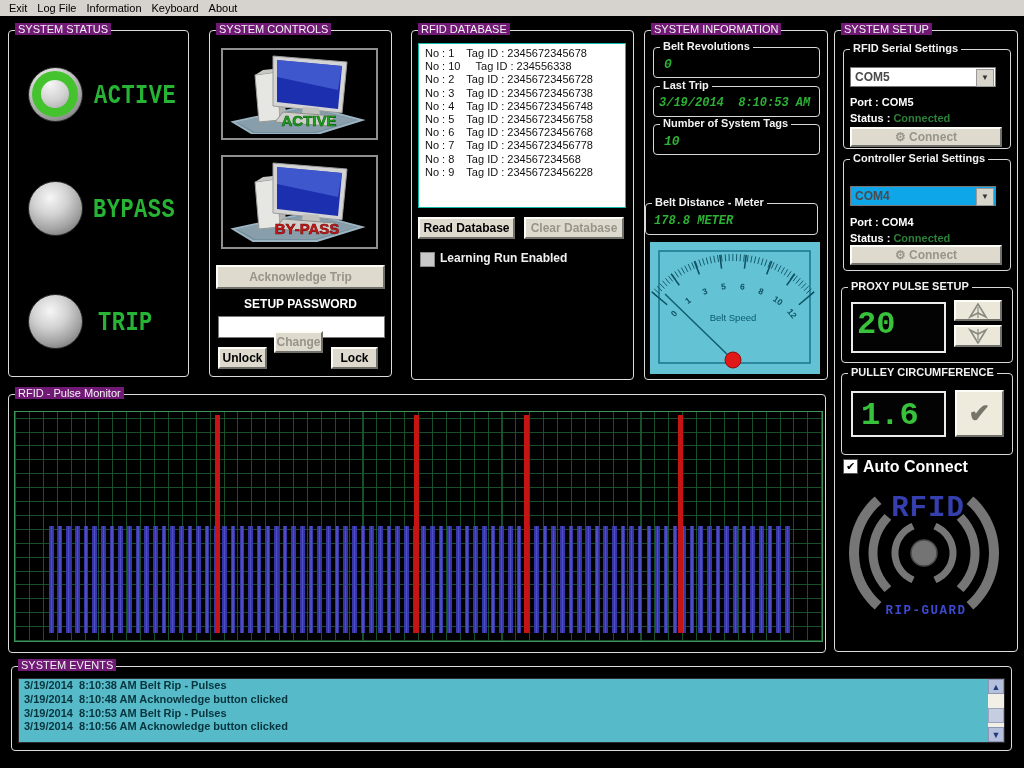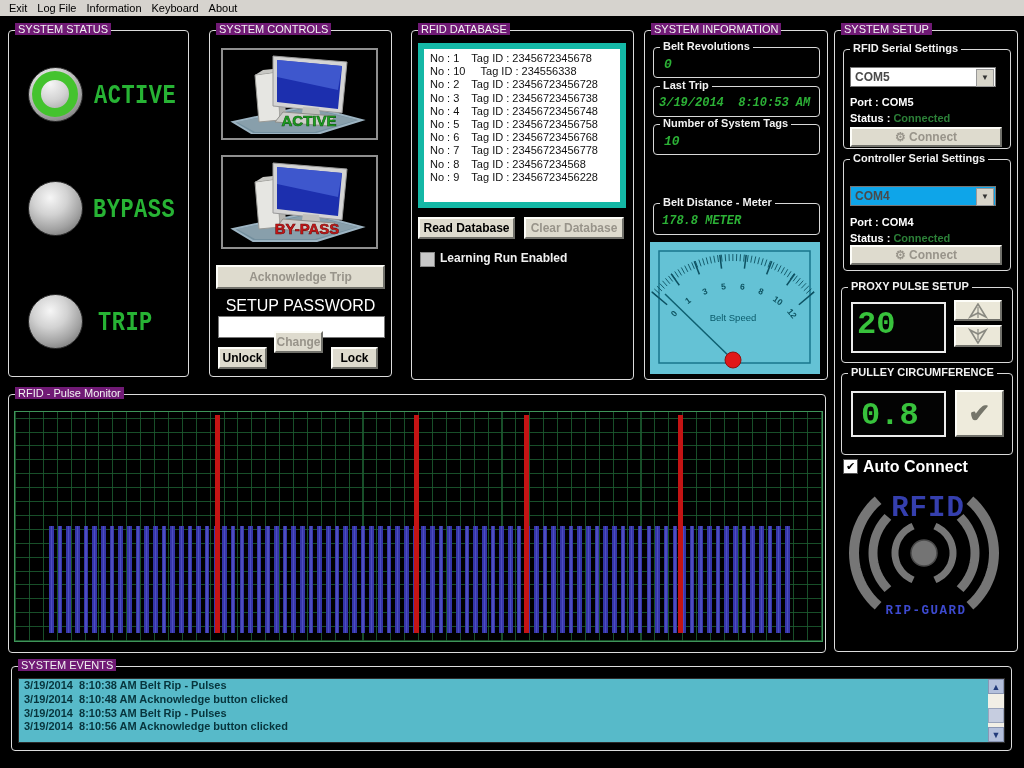--- a/index.html
+++ b/index.html
@@ -62,30 +62,30 @@
         <polygon points="54,22 60,18 63,66 57,70" fill="#b4b4b0"></polygon>
         <polygon points="50,6 124,12 119,63 50,56" fill="#d4d4d4" stroke="#9a9a9a" stroke-width="1"></polygon>
         <polygon points="54,10 119,16 115,59 54,52" fill="#1c2fae"></polygon>
         <polygon points="54,10 119,16 115,40 54,27" fill="#445ed2" opacity="0.85"></polygon>
         <polygon points="80,57 96,58 98,70 78,69" fill="#c0c0bc"></polygon>
         <polygon points="60,62 112,66 106,76 52,72" fill="#cfcfcb" stroke="#8e8e8a" stroke-width="1"></polygon>
       </g>
     </defs>
   </svg>
   <div class="btn dis" style="left:6px;top:234px;width:169px;height:24px;">Acknowledge Trip</div>
-  <div style="position:absolute;left:0;top:266px;width:181px;text-align:center;color:#fff;font-weight:normal;font-size:16px;">SETUP PASSWORD</div>
+  <div style="position:absolute;left:0;top:266px;width:181px;text-align:center;color:#fff;font-weight:bold;font-size:12px;">SETUP PASSWORD</div>
   <div style="position:absolute;left:8px;top:285px;width:167px;height:22px;background:#fff;border:1px solid #777;box-sizing:border-box;"></div>
   <div class="btn" style="left:8px;top:316px;width:49px;height:22px;">Unlock</div>
   <div class="btn dis" style="left:64px;top:300px;width:49px;height:22px;text-align:right;">Change</div>
   <div class="btn" style="left:121px;top:316px;width:47px;height:22px;">Lock</div>
 </div>
 
 <div class="grp" id="gDatabase" style="left:411px;top:30px;width:221px;height:348px;">
   <div class="lbl">RFID DATABASE</div>
-  <div style="position:absolute;left:6px;top:12px;width:208px;height:165px;background:#fff;border:6px solid #14b8a6;box-sizing:border-box;color:#111;font-size:11px;line-height:13.2px;padding:3px 0 0 6px;white-space:pre;" id="dblist">No : 1    Tag ID : 2345672345678
+  <div style="position:absolute;left:6px;top:12px;width:208px;height:165px;background:#fff;border:1px solid #14b8a6;box-sizing:border-box;color:#111;font-size:11px;line-height:13.2px;padding:3px 0 0 6px;white-space:pre;" id="dblist">No : 1    Tag ID : 2345672345678
 No : 10     Tag ID : 234556338
 No : 2    Tag ID : 23456723456728
 No : 3    Tag ID : 23456723456738
 No : 4    Tag ID : 23456723456748
 No : 5    Tag ID : 23456723456758
 No : 6    Tag ID : 23456723456768
 No : 7    Tag ID : 23456723456778
 No : 8    Tag ID : 234567234568
 No : 9    Tag ID : 23456723456228</div>
   <div class="btn" style="left:6px;top:186px;width:97px;height:22px;">Read Database</div>
@@ -101,21 +101,21 @@
     <div class="led" style="position:absolute;left:10px;top:9px;font-size:13px;">0</div>
     </div>
   <div class="sub" style="left:8px;top:55px;width:165px;height:29px;">
       <div class="lbl">Last Trip</div>
     <div class="led" style="position:absolute;left:5px;top:9px;font-size:12px;white-space:pre;">3/19/2014  8:10:53 AM</div>
     </div>
   <div class="sub" style="left:8px;top:93px;width:165px;height:29px;">
       <div class="lbl">Number of System Tags</div>
     <div class="led" style="position:absolute;left:10px;top:9px;font-size:13px;">10</div>
     </div>
-  <div class="sub" style="left:8px;top:172px;width:165px;height:30px;">
+  <div class="sub" style="left:0;top:172px;width:165px;height:30px;padding-left:6px;">
       <div class="lbl">Belt Distance - Meter</div>
     <div class="led" style="position:absolute;left:8px;top:10px;font-size:12px;">178.8 METER</div>
     </div>
   <div style="position:absolute;left:5px;top:211px;width:170px;height:132px;">
     <svg width="170" height="132" viewBox="0 0 170 132" id="gauge">
       <rect x="0" y="0" width="170" height="132" fill="#64c2d5"></rect>
       <rect x="9" y="9" width="151" height="112" fill="none" stroke="#19768c" stroke-width="1.5"></rect>
       <g id="ticks" stroke="#0c5061" stroke-width="1">
           <line x1="7.161600131221178" y1="54.3640266410326" x2="1.7992890293883335" y2="49.86451337322683" stroke-width="0.9"></line>
           <line x1="9.521227938306183" y1="51.65340961054861" x2="4.325759206671265" y2="46.9622365527086" stroke-width="0.9"></line>
@@ -227,21 +227,21 @@
     <div class="btn dis" style="left:112px;top:37px;width:48px;height:22px;background:#ebe8d9;">
         <svg width="22" height="16" viewBox="0 0 22 16">
           <path d="M11 15 L3 2 L11 6 L19 2 Z" fill="none" stroke="#8a8a82" stroke-width="1.6"></path>
           <line x1="11" y1="12" x2="11" y2="1" stroke="#8a8a82" stroke-width="1.2"></line>
         </svg>
       </div>
   </div>
   <div class="sub" style="left:6px;top:342px;width:170px;height:80px;">
       <div class="lbl">PULLEY CIRCUMFERENCE</div>
     <div style="position:absolute;left:9px;top:17px;width:95px;height:46px;background:#030303;border:2px solid #ececec;box-sizing:border-box;">
-      <div class="led" style="position:absolute;left:8px;top:4px;font-size:32px;color:#38c23c;font-style:normal;">0.8</div>
+      <div class="led" style="position:absolute;left:8px;top:4px;font-size:32px;color:#38c23c;font-style:normal;">1.6</div>
     </div>
     <div class="btn" style="left:113px;top:16px;width:49px;height:47px;font-size:26px;color:#75756a;background:#eeebdc;">✔</div>
   </div>
   <div style="position:absolute;left:8px;top:428px;width:13px;height:13px;background:#fff;border:1px solid #555;color:#000;font-size:11px;line-height:12px;text-align:center;">✔</div>
   <div style="position:absolute;left:28px;top:427px;color:#fff;font-weight:bold;font-size:16px;">Auto Connect</div>
   <div style="position:absolute;left:0px;top:445px;width:182px;height:170px;">
     <svg width="182" height="170" viewBox="0 0 182 170" id="logo">
       <text x="93" y="40" font-family="Liberation Mono" font-size="29" font-weight="bold" fill="#3a45bd" text-anchor="middle" letter-spacing="1" opacity="0.92">RFID</text>
       <g fill="none" stroke="#767676">
         <circle cx="89" cy="77" r="13" fill="#747474" stroke="#4a4a4a" stroke-width="1.5"></circle>

